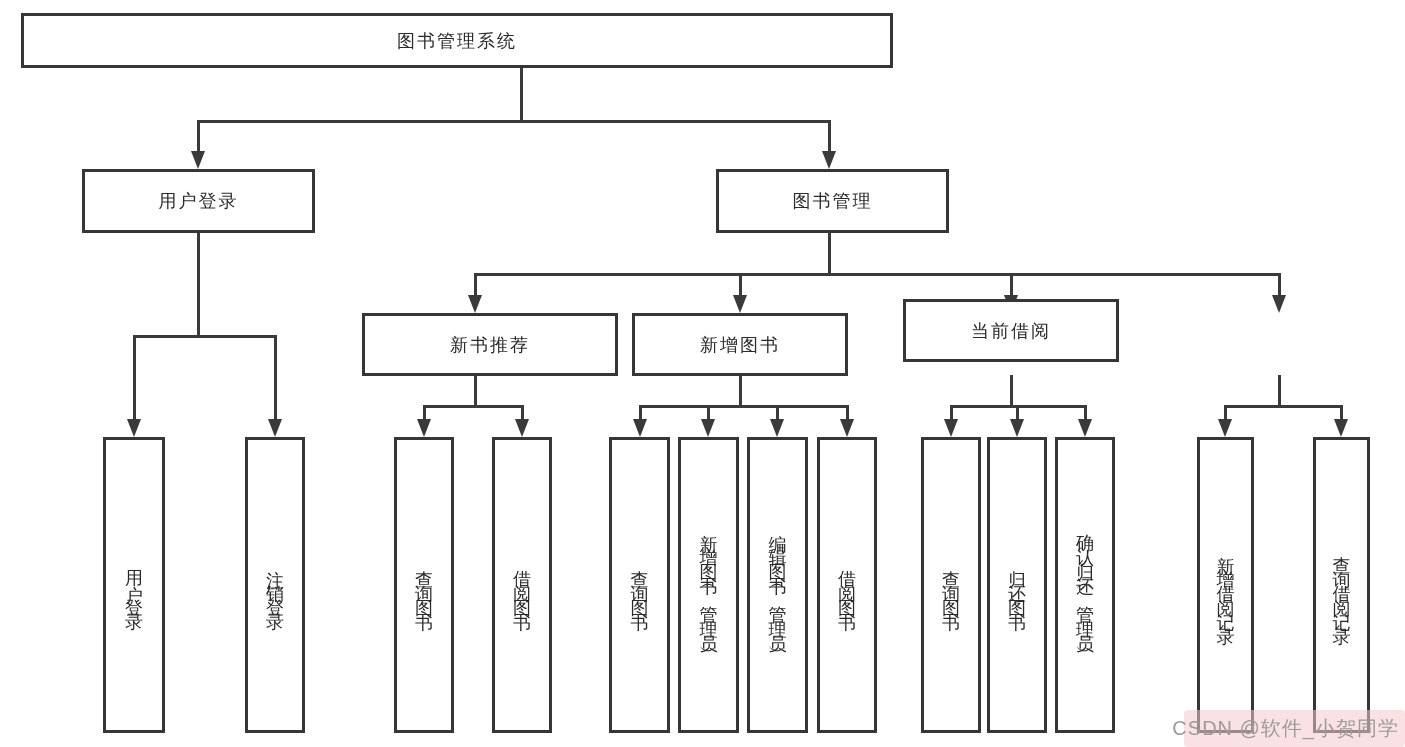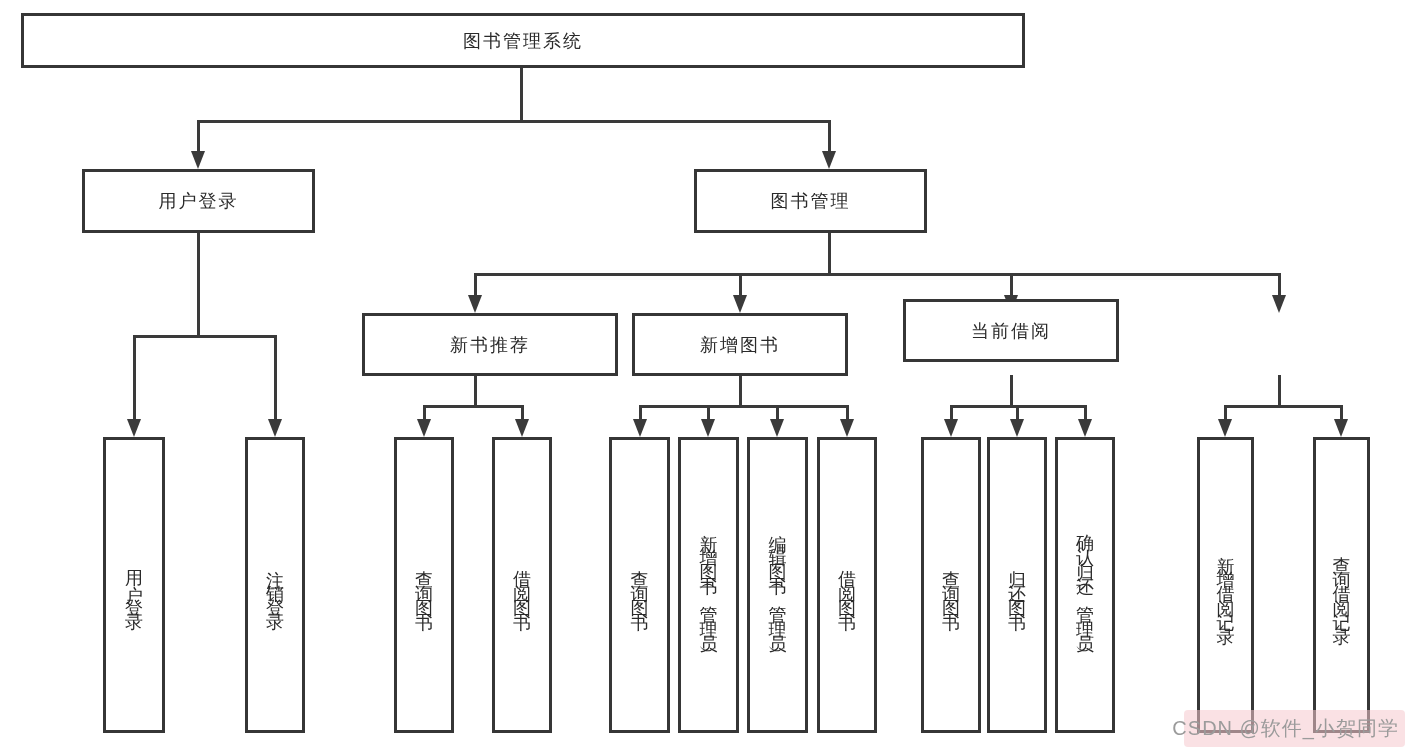--- a/index.html
+++ b/index.html
@@ -78,28 +78,28 @@
   <div class="ah" style="left:633px;top:419px"></div>
   <div class="ah" style="left:701px;top:419px"></div>
   <div class="ah" style="left:770px;top:419px"></div>
   <div class="ah" style="left:840px;top:419px"></div>
   <div class="ah" style="left:944px;top:419px"></div>
   <div class="ah" style="left:1010px;top:419px"></div>
   <div class="ah" style="left:1078px;top:419px"></div>
   <div class="ah" style="left:1218px;top:419px"></div>
   <div class="ah" style="left:1334px;top:419px"></div>
 
-  <div class="nbox" style="left:21px;top:13px;width:1004px;height:55px">
+  <div class="nbox" style="left:21px;top:13px;width:872px;height:55px">
     <span>图书管理系统</span>
   </div>
 
   <div class="nbox" style="left:82px;top:169px;width:233px;height:64px">
     <span>用户登录</span>
   </div>
-  <div class="nbox" style="left:694px;top:169px;width:233px;height:64px">
+  <div class="nbox" style="left:716px;top:169px;width:233px;height:64px">
     <span>图书管理</span>
   </div>
 
   <div class="nbox" style="left:362px;top:313px;width:256px;height:63px">
     <span>新书推荐</span>
   </div>
   <div class="nbox" style="left:632px;top:313px;width:216px;height:63px">
     <span>新增图书</span>
   </div>
   <div class="nbox" style="left:903px;top:299px;width:216px;height:63px">

